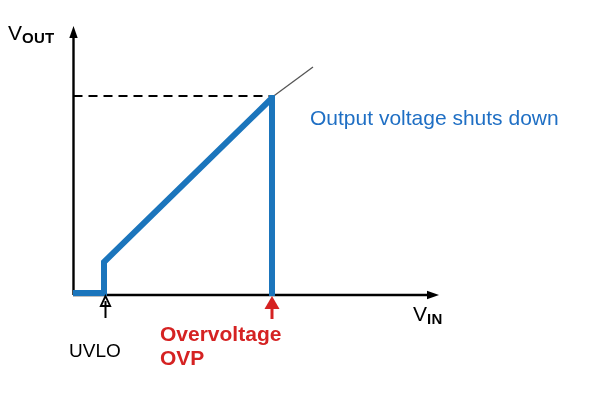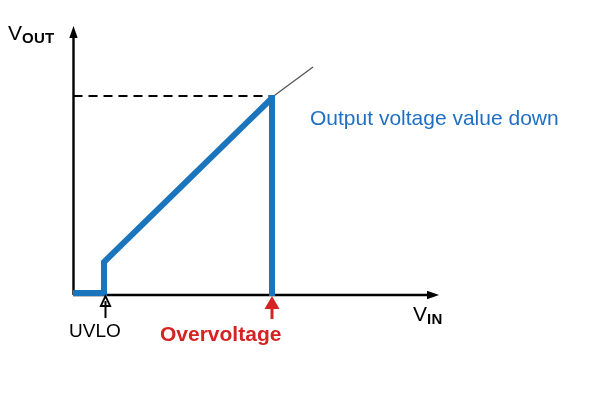--- a/index.html
+++ b/index.html
@@ -43,21 +43,21 @@
     top: 22px;
   }
   #vin-label {
     left: 413px;
     top: 303px;
     text-align: right;
   }
   #uvlo-label {
     position: absolute;
     left: 69px;
-    top: 320px;
+    top: 340px;
     color: #000000;
     font-size: 19px;
     font-family: "Liberation Sans", sans-serif;
     white-space: nowrap;
   }
   #ovp-label {
     position: absolute;
     left: 160px;
     top: 322px;
     width: 225px;
@@ -124,17 +124,18 @@
   </div>
 
   <div class="axis-label" id="vin-label">
     <span>V</span><span class="sub">IN</span>
   </div>
 
   <div id="uvlo-label">UVLO</div>
 
   <div id="ovp-label">
     <div>Overvoltage</div>
+    <div>OVP</div>
   </div>
 
-  <div id="shutdown-note">Output voltage value down</div>
+  <div id="shutdown-note">Output voltage shuts down</div>
 
 </div>
 
 </body></html>

